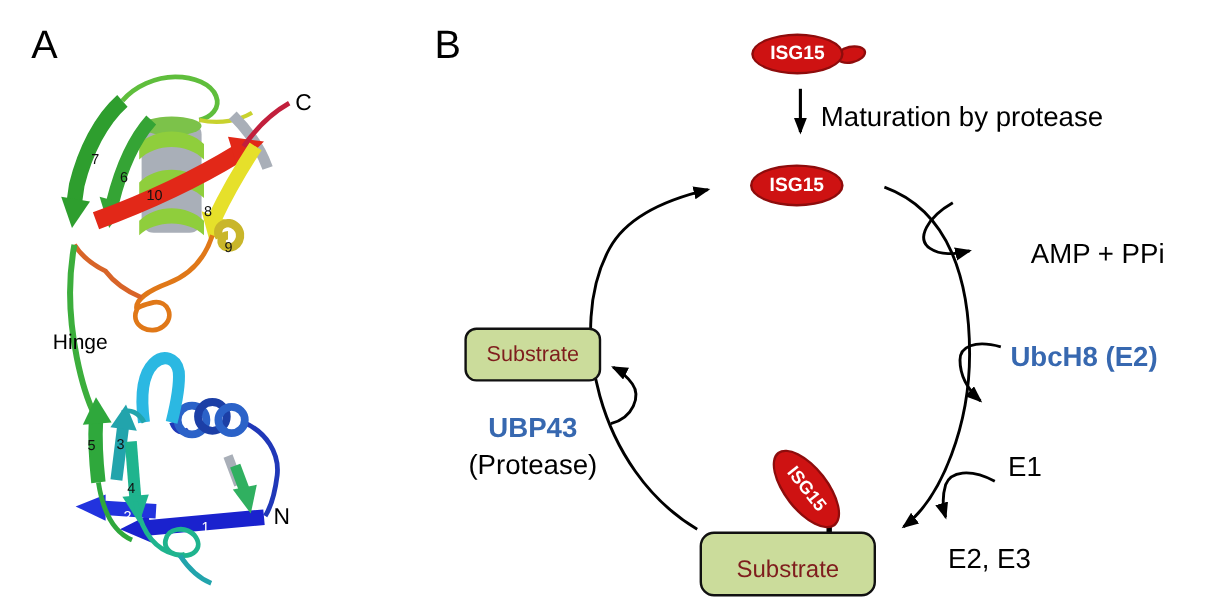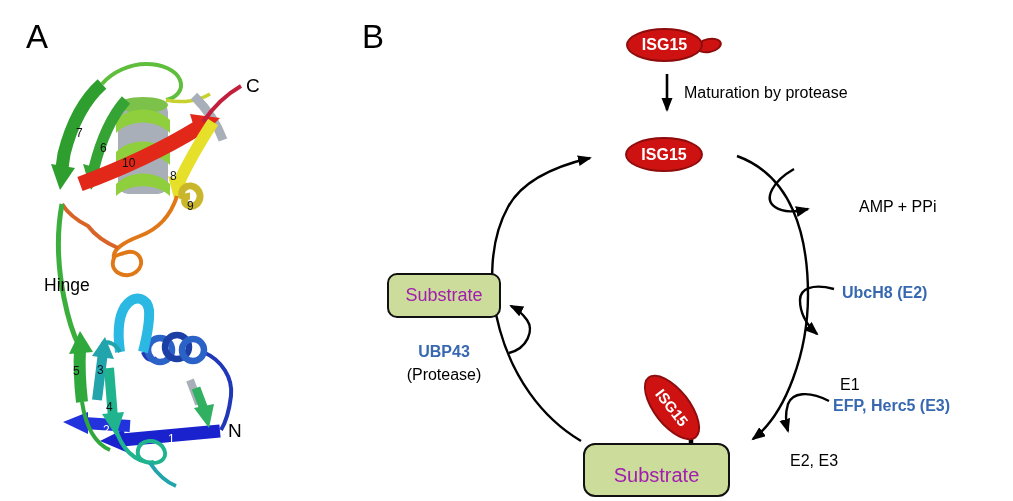--- a/index.html
+++ b/index.html
@@ -1,29 +1,29 @@
 <!DOCTYPE html>
 <html style="--enzyme-blue: #3768B0; --isg15-red: #CE1212; --isg15-red-border: #8E0C0C; --substrate-green: #CBDC9B; --arrow-black: #000000;"><head>
 <meta charset="utf-8">
 <style>
   html,body{margin:0;padding:0;background:#fff;}
   .fig{position:relative;width:1013px;height:501px;background:#fff;
        font-family:"Liberation Sans",sans-serif;overflow:hidden;}
   .abs{position:absolute;}
   .panel-letter{font-size:33px;color:#000;line-height:1;}
-  .lbl{font-size:16px;color:#000;white-space:nowrap;line-height:1.15;}
+  .lbl{font-size:23px;color:#000;white-space:nowrap;line-height:1.15;}
   .blue{color:var(--enzyme-blue);font-weight:bold;}
   .oval{background:var(--isg15-red);border:2.5px solid var(--isg15-red-border);
         border-radius:50%;display:flex;align-items:center;justify-content:center;
         color:#fff;font-weight:bold;font-size:16px;box-sizing:border-box;}
   .oval-tail{background:var(--isg15-red);border:2px solid var(--isg15-red-border);
         border-radius:50%;box-sizing:border-box;}
   .subbox{background:var(--substrate-green);border:2.6px solid #111;
         display:flex;align-items:center;justify-content:center;
-        font-size:18px;color:#a21caf;box-sizing:border-box;}
+        font-size:18px;color:#7f1d1d;box-sizing:border-box;}
   .center-col{display:flex;flex-direction:column;text-align:center;}
   svg{position:absolute;left:0;top:0;}
 </style>
 </head>
 <body>
 
 <div class="fig">
 
   <svg width="1013" height="501" viewBox="0 0 1013 501">
     <defs>
@@ -140,21 +140,20 @@
 
   <div class="abs oval" style="left:625px;top:137px;width:78px;height:35px;">
     <span>ISG15</span>
   </div>
 
   <div class="abs lbl" style="left:838px;top:198px;margin-left:21px;">AMP + PPi</div>
 
   <div class="abs lbl blue" style="left:842px;top:284px;">UbcH8 (E2)</div>
   <div class="abs lbl" style="left:840px;top:332px;margin-top:44px;">E1</div>
 
-  <div class="abs lbl blue" style="left:833px;top:397px;">EFP, Herc5 (E3)</div>
   <div class="abs lbl" style="left:790px;top:452px;">E2, E3</div>
 
   <div class="abs subbox" style="left:387px;top:273px;width:114px;height:45px;border-radius:10px;">
     <span>Substrate</span>
   </div>
   <div class="abs center-col" style="left:384px;top:343px;width:120px;">
     <span class="lbl blue">UBP43</span>
     <span class="lbl" style="margin-top:5px;">(Protease)</span>
   </div>
 

